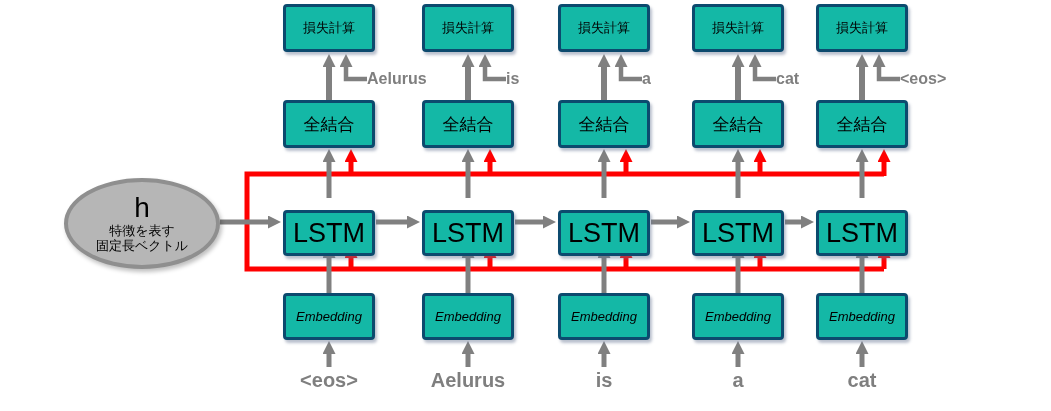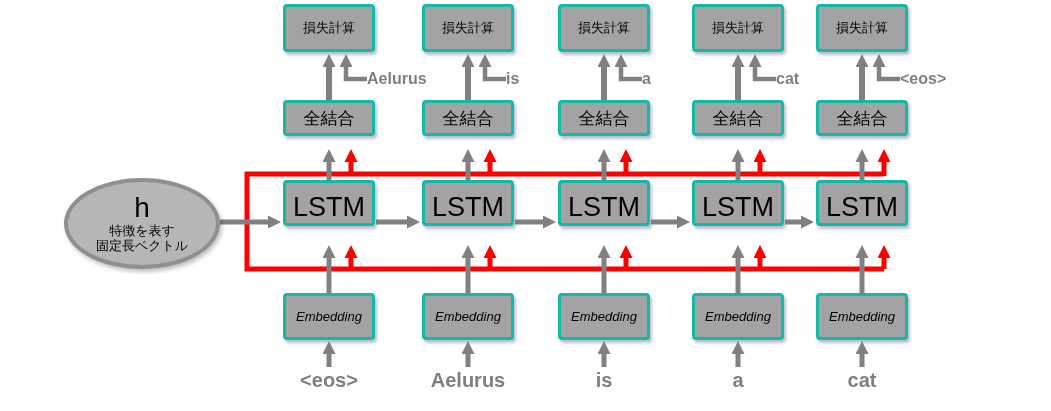--- a/index.html
+++ b/index.html
@@ -4,27 +4,27 @@
 <style>
   html,body{margin:0;padding:0;background:#ffffff;}
   #stage{
     position:relative;width:1051px;height:411px;background:#ffffff;overflow:hidden;
     font-family:"Liberation Sans","DejaVu Sans",sans-serif;
   }
   #connectors{position:absolute;left:0;top:0;width:1051px;height:411px;}
   .column{position:absolute;top:0;height:411px;width:92px;}
   .box{
     position:absolute;left:0;width:92px;box-sizing:border-box;
-    background:#a3a3a3;border:3px solid #14b8a6;border-radius:4px;
+    background:#14b8a6;border:3px solid #0c4a6e;border-radius:4px;
     display:flex;align-items:center;justify-content:center;
     color:#000;box-shadow:2px 3px 3px rgba(100,115,145,0.45);
   }
   .box.loss{top:4px;height:48px;font-size:13px;}
-  .box.fc{top:100px;height:36px;font-size:17px;}
-  .box.lstm{top:180px;height:46px;font-size:27px;align-items:flex-end;}
+  .box.fc{top:100px;height:48px;font-size:17px;}
+  .box.lstm{top:210px;height:46px;font-size:27px;}
   .box.emb{top:293px;height:47px;font-size:13px;font-style:italic;}
   .target-word{
     position:absolute;left:84px;top:70px;white-space:nowrap;
     font-size:16px;font-weight:bold;color:#7f7f7f;
   }
   .input-word{
     position:absolute;left:50%;transform:translateX(-50%);top:369px;
     white-space:nowrap;font-size:20px;font-weight:bold;color:#7f7f7f;
   }
   #hnode{

